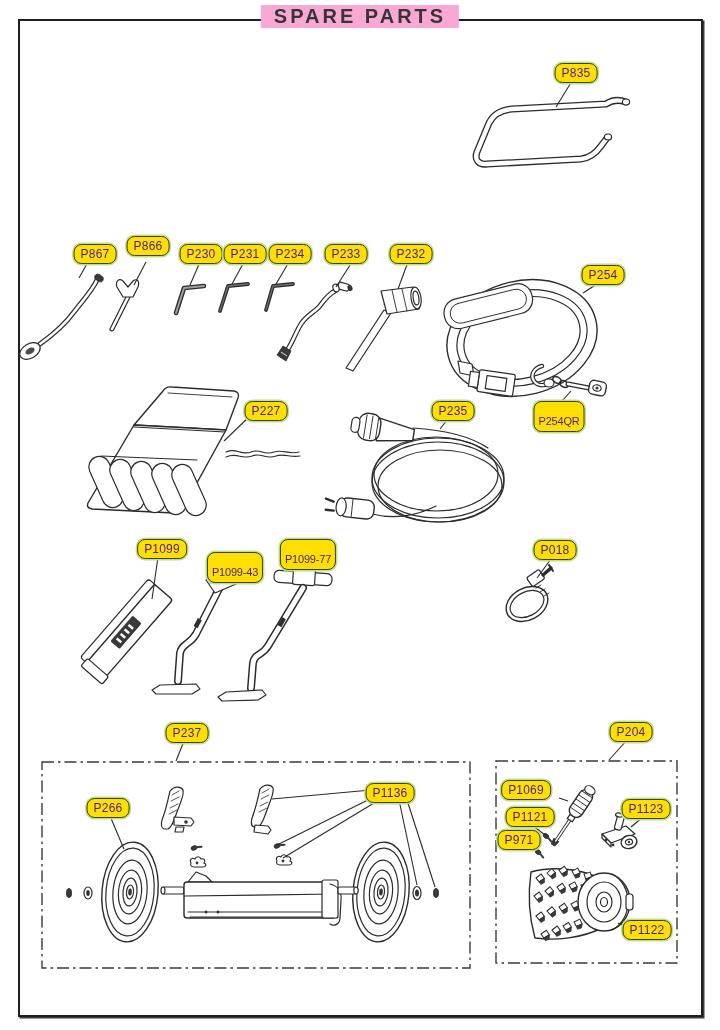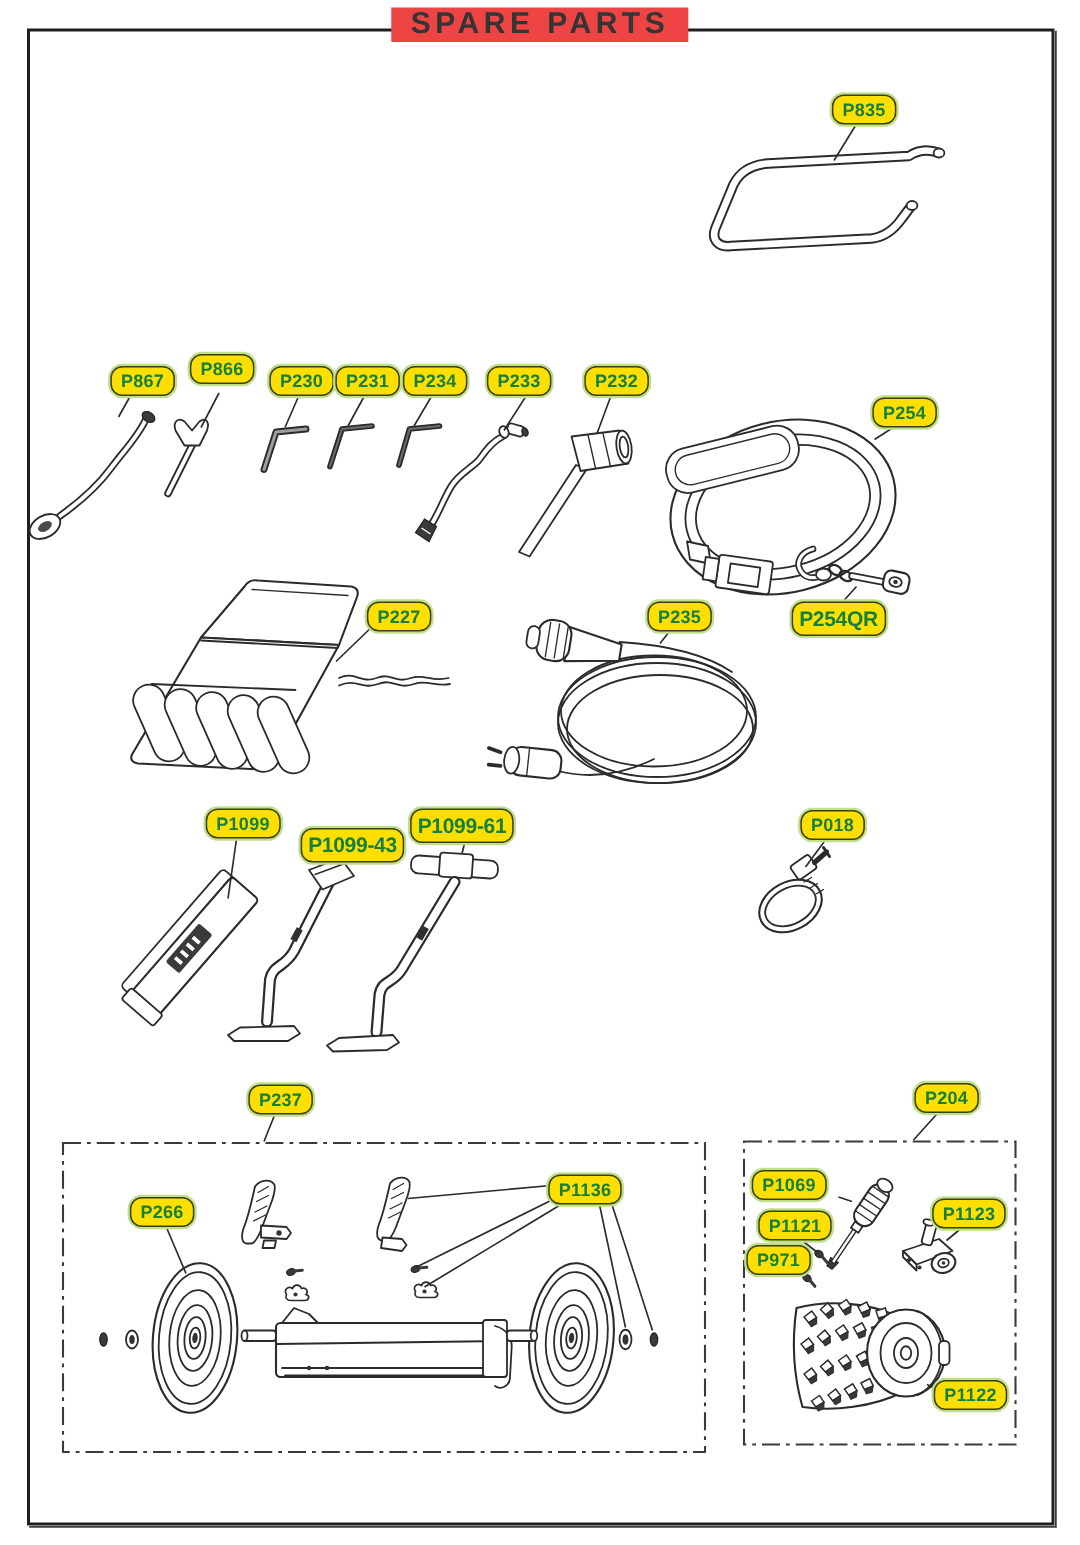--- a/index.html
+++ b/index.html
@@ -1,27 +1,27 @@
 <!DOCTYPE html>
 <html><head>
 <meta charset="utf-8">
 <style>
   html,body{margin:0;padding:0;width:720px;height:1030px;background:#fff;overflow:hidden;
     font-family:"Liberation Sans",sans-serif;position:relative}
   .frame{position:absolute;left:18px;top:19px;width:681px;height:994px;
     border:2px solid #1f1f1f;box-shadow:1.5px 1.5px 0 #3c3c3c;background:transparent}
   .title{position:absolute;top:5px;left:50%;transform:translateX(-50%);
-    background:#ef4444;padding:0 13px;font-size:20px;font-weight:bold;letter-spacing:3px;
+    background:#f9a8d4;padding:0 13px;font-size:20px;font-weight:bold;letter-spacing:3px;
     color:#353535;z-index:4;white-space:nowrap}
   svg.art{position:absolute;left:0;top:0;z-index:2}
-  .badge{position:absolute;transform:translateX(-50%);background:#ffdf00;color:#15803d;
+  .badge{position:absolute;transform:translateX(-50%);background:#ffdf00;color:#4c1d95;
     border:1.5px solid #3a400f;border-radius:8px;box-shadow:0 0 0 1.5px #bfdf8a;
-    font-size:12px;font-weight:bold;line-height:1;padding:2.5px 6px 3.5px;
+    font-size:12px;font-weight:normal;line-height:1;padding:2.5px 6px 3.5px;
     white-space:nowrap;z-index:3;letter-spacing:.2px}
-  .badge.sm{font-size:14px;padding:3px 4px 4px;letter-spacing:-.2px}
+  .badge.sm{font-size:11px;padding:14px 4px 4px;letter-spacing:-.2px}
   
   .s,.s1,.s14{fill:none;stroke:#2b2b2b;stroke-linecap:round;stroke-linejoin:round}
   .s1{stroke-width:1.2}.s14{stroke-width:1.4}
   .wf{fill:#fff}
   .tubeA{stroke:#2b2b2b;stroke-width:7;fill:none;stroke-linecap:round;stroke-linejoin:round}
   .tubeB{stroke:#fff;stroke-width:4.4;fill:none;stroke-linecap:round;stroke-linejoin:round}
   .rodA{stroke:#2b2b2b;stroke-width:5;fill:none;stroke-linecap:round;stroke-linejoin:round}
   .rodB{stroke:#fff;stroke-width:2.6;fill:none;stroke-linecap:round;stroke-linejoin:round}
   .armA{stroke:#2b2b2b;stroke-width:8;fill:none;stroke-linecap:round;stroke-linejoin:round}
   .armB{stroke:#fff;stroke-width:5;fill:none;stroke-linecap:round;stroke-linejoin:round}
@@ -369,21 +369,21 @@
 <div class="badge" style="left:245px;top:244px">P231</div>
 <div class="badge" style="left:290px;top:244px">P234</div>
 <div class="badge" style="left:346px;top:244px">P233</div>
 <div class="badge" style="left:411px;top:244px">P232</div>
 <div class="badge" style="left:603px;top:265px">P254</div>
 <div class="badge" style="left:266px;top:401px">P227</div>
 <div class="badge" style="left:453px;top:401px">P235</div>
 <div class="badge sm" style="left:559px;top:401px">P254QR</div>
 <div class="badge" style="left:162px;top:539px">P1099</div>
 <div class="badge sm" style="left:235px;top:552px">P1099-43</div>
-<div class="badge sm" style="left:308px;top:539px">P1099-61</div>
+<div class="badge sm" style="left:308px;top:539px">P1099-77</div>
 <div class="badge" style="left:555px;top:540px">P018</div>
 <div class="badge" style="left:187px;top:723px">P237</div>
 <div class="badge" style="left:631px;top:722px">P204</div>
 <div class="badge" style="left:108px;top:798px">P266</div>
 <div class="badge" style="left:390px;top:783px">P1136</div>
 <div class="badge" style="left:526px;top:780px">P1069</div>
 <div class="badge" style="left:530px;top:807px">P1121</div>
 <div class="badge" style="left:519px;top:830px">P971</div>
 <div class="badge" style="left:646px;top:799px">P1123</div>
 <div class="badge" style="left:647px;top:920px">P1122</div>

